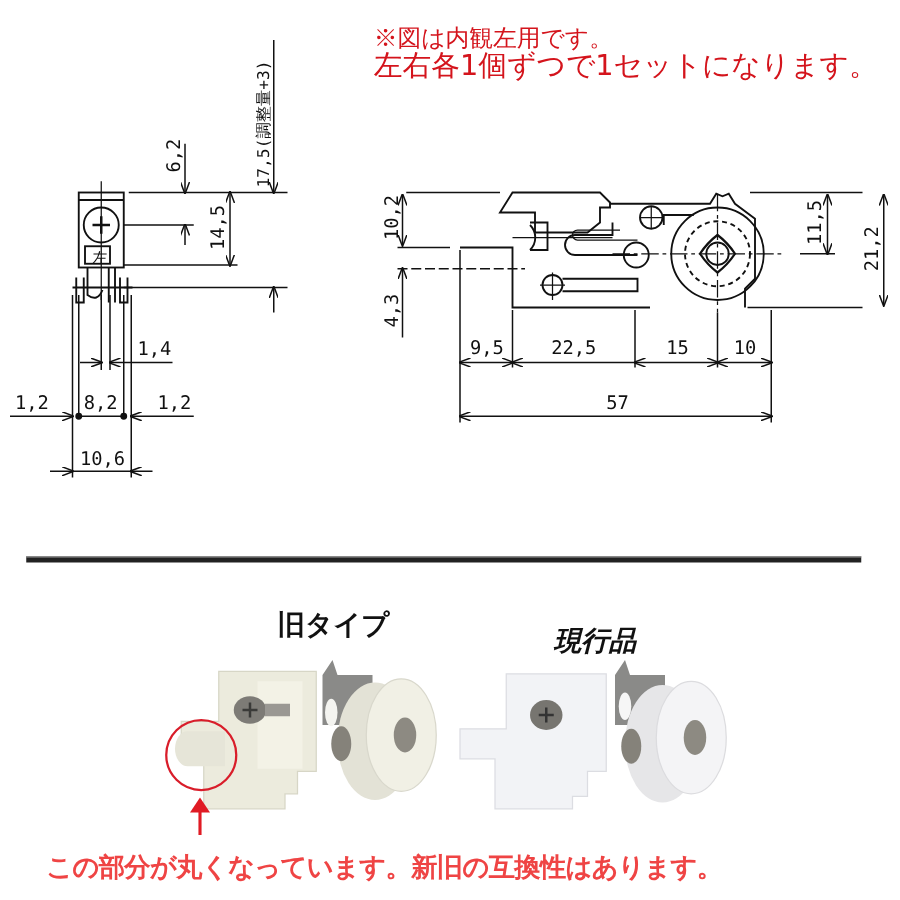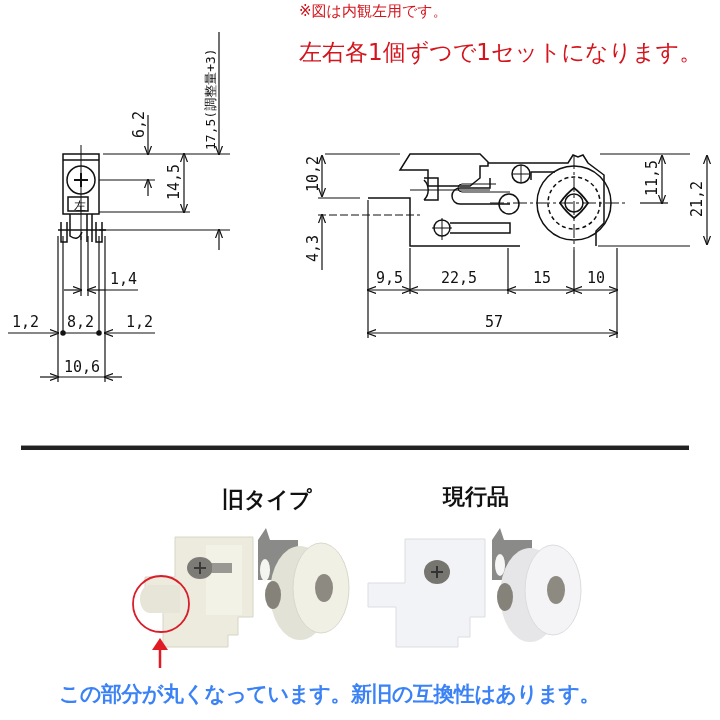--- a/index.html
+++ b/index.html
@@ -1,26 +1,26 @@
 <!DOCTYPE html>
 <html><head>
 <meta charset="utf-8">
 <style>
   html, body { margin:0; padding:0; background:#ffffff; }
   body { width:720px; height:720px; position:relative; overflow:hidden; font-family:"DejaVu Sans", sans-serif; }
   .note { position:absolute; color:#d4141c; font-family:"DejaVu Sans", sans-serif; white-space:nowrap; }
-  #note1 { left:299px; top:2px; font-size:15px; letter-spacing:0px; }
+  #note1 { left:299px; top:18px; font-size:19px; letter-spacing:0px;font-family:Liberation Mono, monospace; }
   #note2 { left:299px; top:37px; font-size:23px; }
   svg.drawing { position:absolute; left:0; top:0; }
   .dim { font-family:"DejaVu Sans Mono", monospace; font-size:15px; fill:#111; }
   .divider { position:absolute; left:21px; top:445px; width:668px; height:4px; background:#222; border-top:1px solid #999; }
   .label { position:absolute; font-family:"DejaVu Sans", sans-serif; font-weight:bold; font-size:22px; color:#111; }
   #label-old { left:197px; top:485px;margin-left:25px; }
-  #label-new { left:443px; top:482px; }
-  #caption { position:absolute; left:59px; top:680px; font-size:21px; color:#3b82f6; font-weight:bold; white-space:nowrap; letter-spacing:-0.5px; }
+  #label-new { left:443px; top:498px;font-style:italic; }
+  #caption { position:absolute; left:37px; top:680px; font-size:21px; color:#ef4444; font-weight:bold; white-space:nowrap; letter-spacing:-0.5px; }
 </style>
 </head>
 <body>
 
 <div id="note1" class="note">※図は内観左用です。</div>
 <div id="note2" class="note">左右各1個ずつで1セットになります。</div>
 
 <svg class="drawing" width="720" height="720" viewBox="0 0 720 720">
   <defs>
     <marker id="arr" markerWidth="8" markerHeight="6" refX="7" refY="3" orient="auto-start-reverse">

